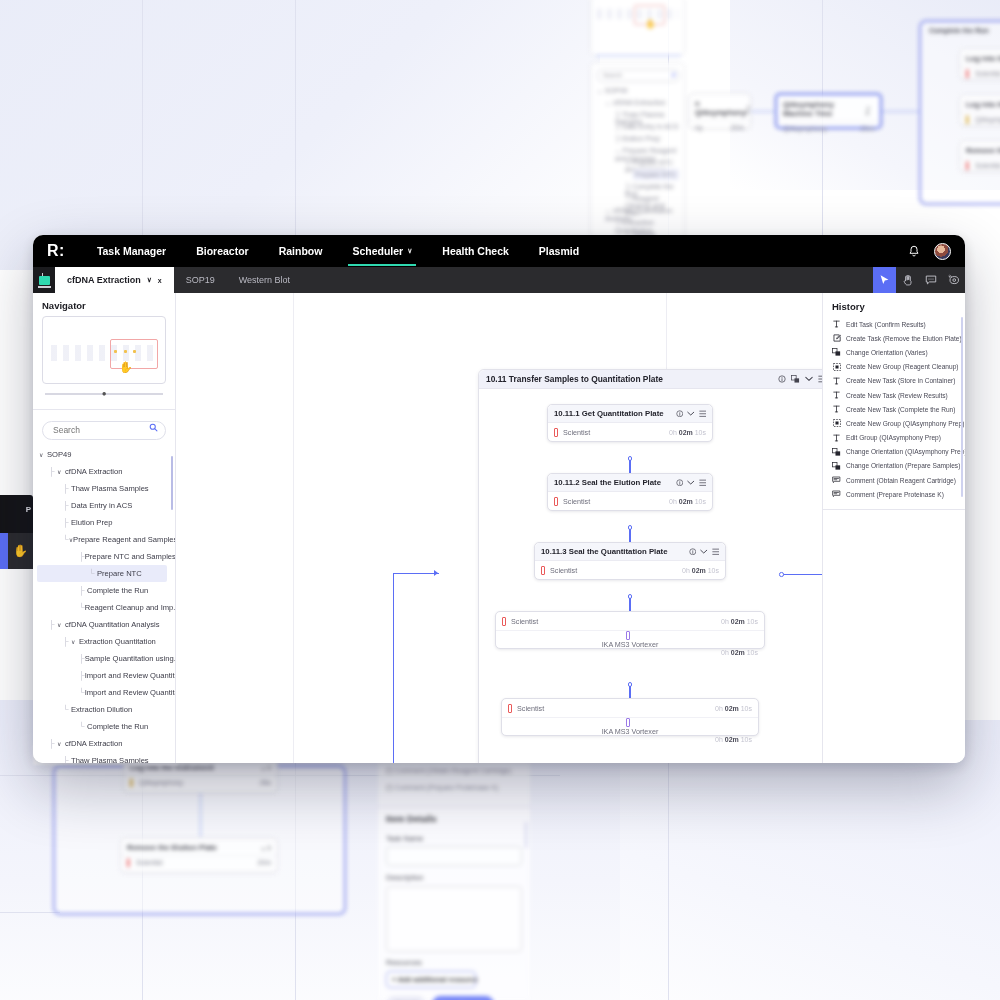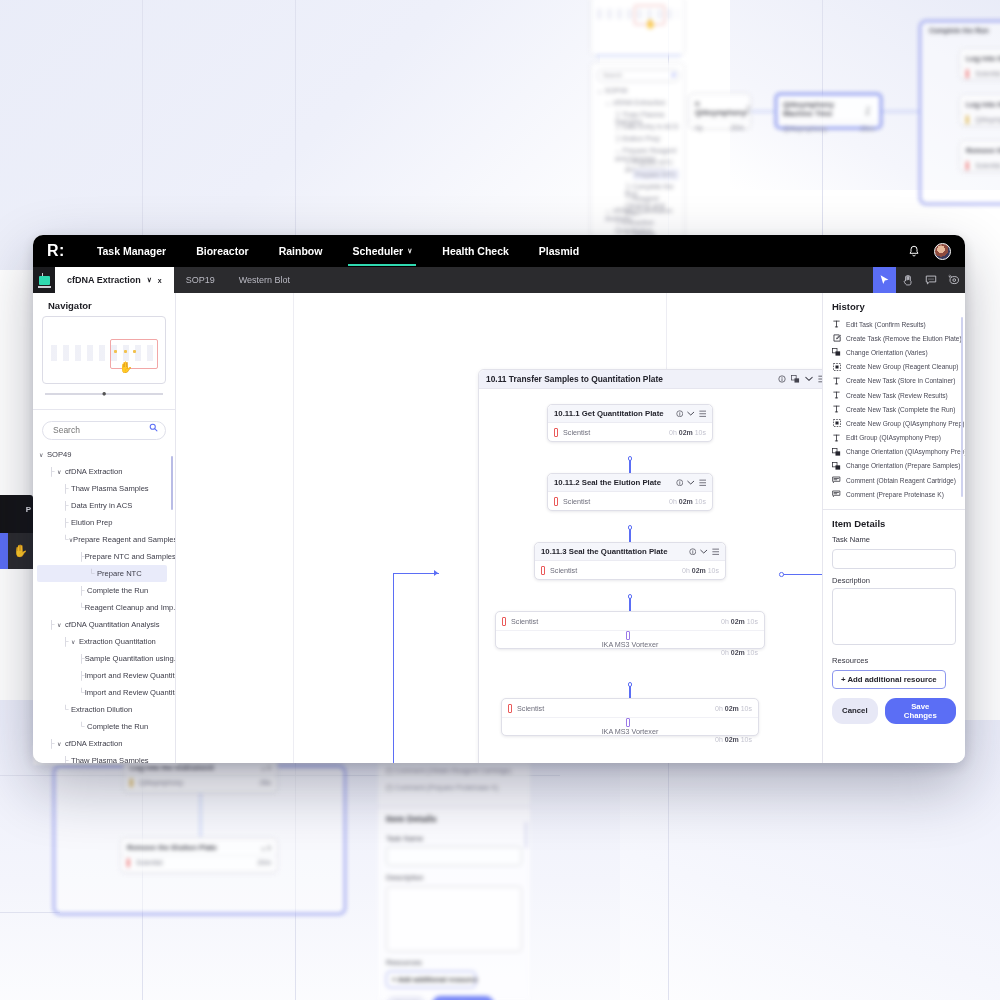--- a/index.html
+++ b/index.html
@@ -84,21 +84,21 @@
   .pill { border-radius:11px; font-size:8px; font-weight:700; color:#fff; padding:4px 9px; white-space:nowrap; }
   .pill.sim { background:#17c39a; }
   .pill.queue { background:#4f63e8; }
   .zoomlbl { font-size:8px; color:#b9b9c2; white-space:nowrap; }
 
   
   .appbody { display:flex; height:470px; background:#fff; }
 
   
   .sidebar { width:143px; border-right:1px solid #e6e6ee; display:flex; flex-direction:column; }
-  .nav-head { font-size:9.5px; font-weight:700; color:#1c1c22; padding:7px 9px 5px;margin-left:6px; }
+  .nav-head { font-size:9.5px; font-weight:700; color:#1c1c22; padding:7px 9px 5px; }
   .nav-thumb { margin:0 9px; height:68px; border:1px solid #dcdce6; border-radius:4px; position:relative;
                background:#fff; overflow:hidden; }
   .thumb-mini { position:absolute; left:8px; top:28px; right:8px; height:16px;
                 background:repeating-linear-gradient(90deg,#edeef6 0 6px,transparent 6px 12px); opacity:.85; }
   .thumb-dot { position:absolute; width:3px; height:3px; background:#f2c14e; border-radius:1px; }
   .thumb-view { position:absolute; left:55%; top:22px; width:39%; height:30px; border:1.2px solid #f2a7a7; border-radius:2px; }
   .thumb-cursor { position:absolute; left:63%; top:44px; font-size:11px; color:#222; }
   .nav-slider { margin:6px 12px 0; height:10px; position:relative; }
   .nav-slider .track { position:absolute; top:3px; left:0; right:0; height:1.5px; background:#d8d8e2; }
   .nav-slider .knob { position:absolute; left:48%; top:-1px; font-size:8px; color:#555; }
@@ -815,30 +815,16 @@
                 <path d="M0.8 1.1h9.4v5.6H3.5L1.8 8.4V6.7H0.8z" stroke-linejoin="round"></path>
                 <path d="M2.6 3h5.8M2.6 4.7h3.6" stroke-linecap="round"></path>
               </svg>
             </span>
           <span>Comment (Prepare Proteinase K)</span>
           </div>
       </div>
 
       <div class="rp-div"></div>
 
-      <div class="details">
-        <div class="det-title">Item Details</div>
-        <div class="det-label">Task Name</div>
-        <input class="det-input" value="" placeholder="" style="">
-        <div class="det-gap"></div>
-        <div class="det-label">Description</div>
-        <textarea class="det-textarea" placeholder="" style=""></textarea>
-        <div class="det-label">Resources</div>
-        <button class="add-res">+ Add additional resource</button>
-        <div class="det-actions">
-          <button class="btn cancel">Cancel</button>
-          <button class="btn save">Save Changes</button>
-        </div>
-      </div>
     </div>
 
   </div>
 </div>
 
 </body></html>

